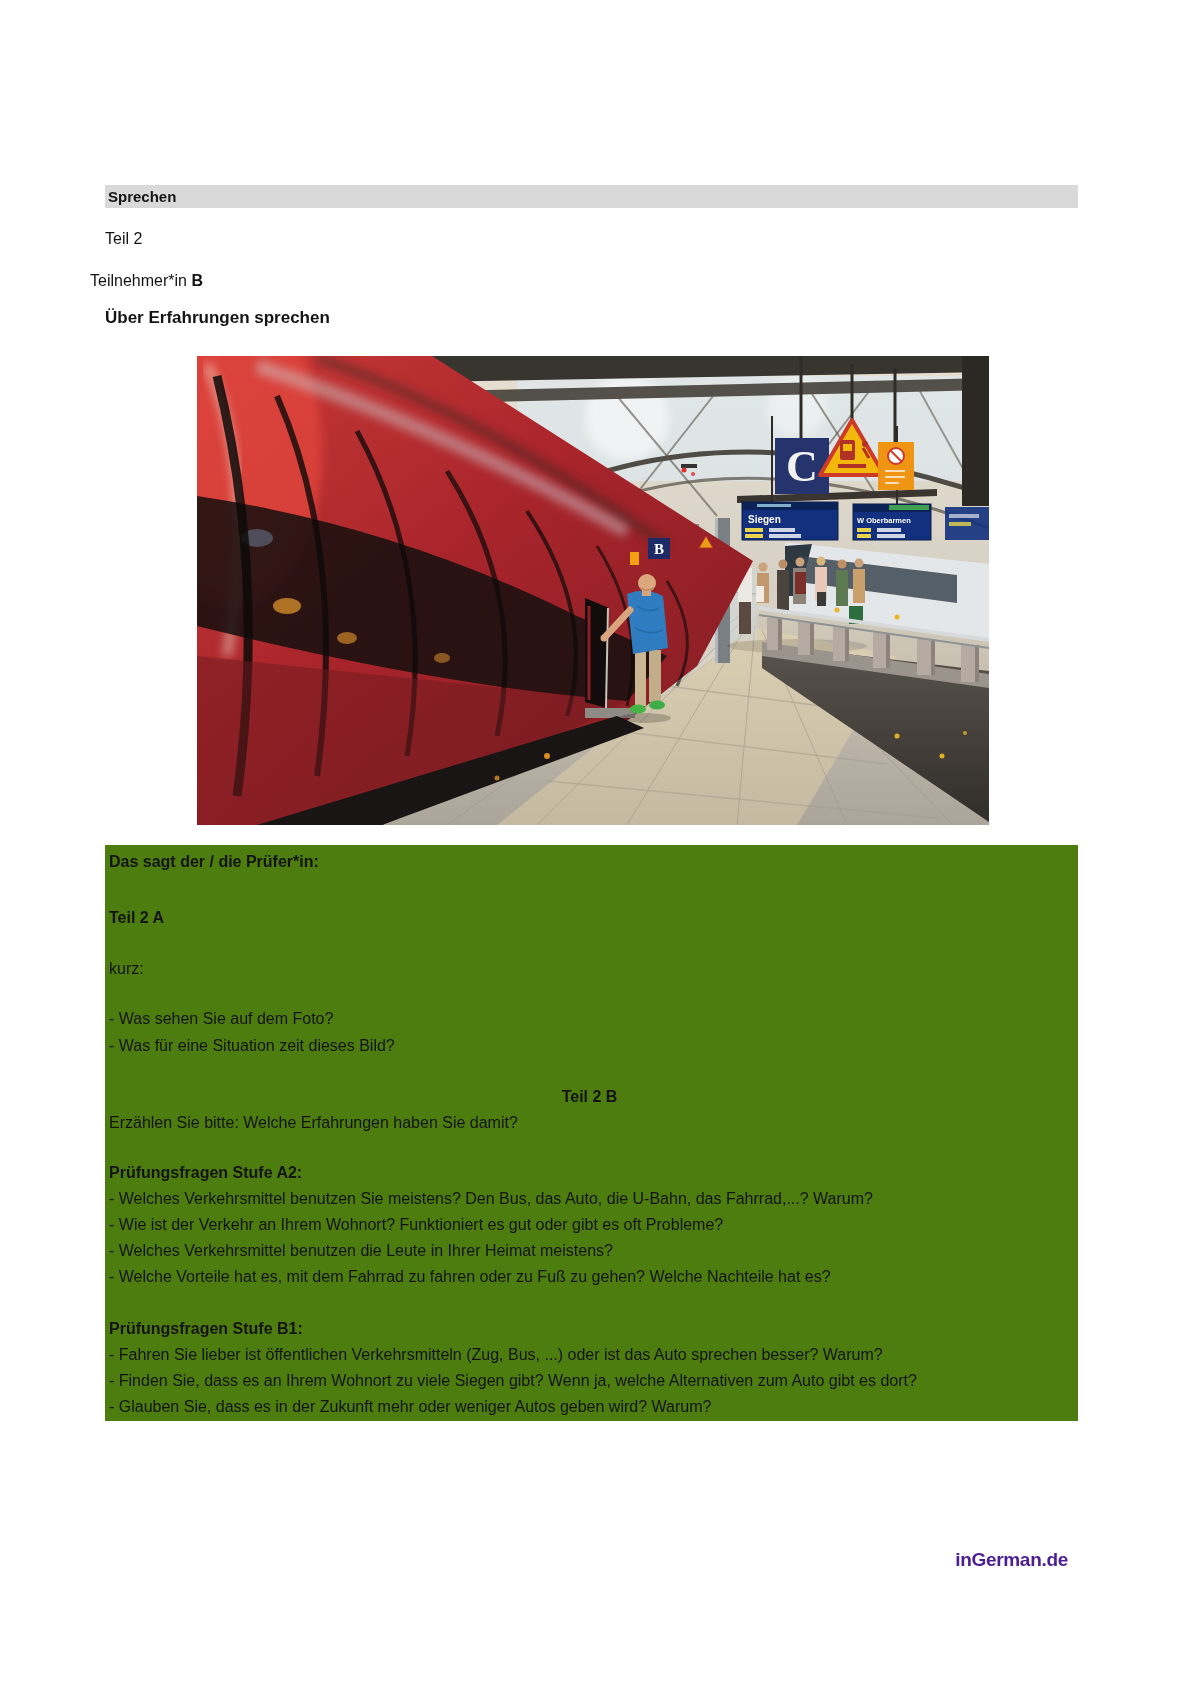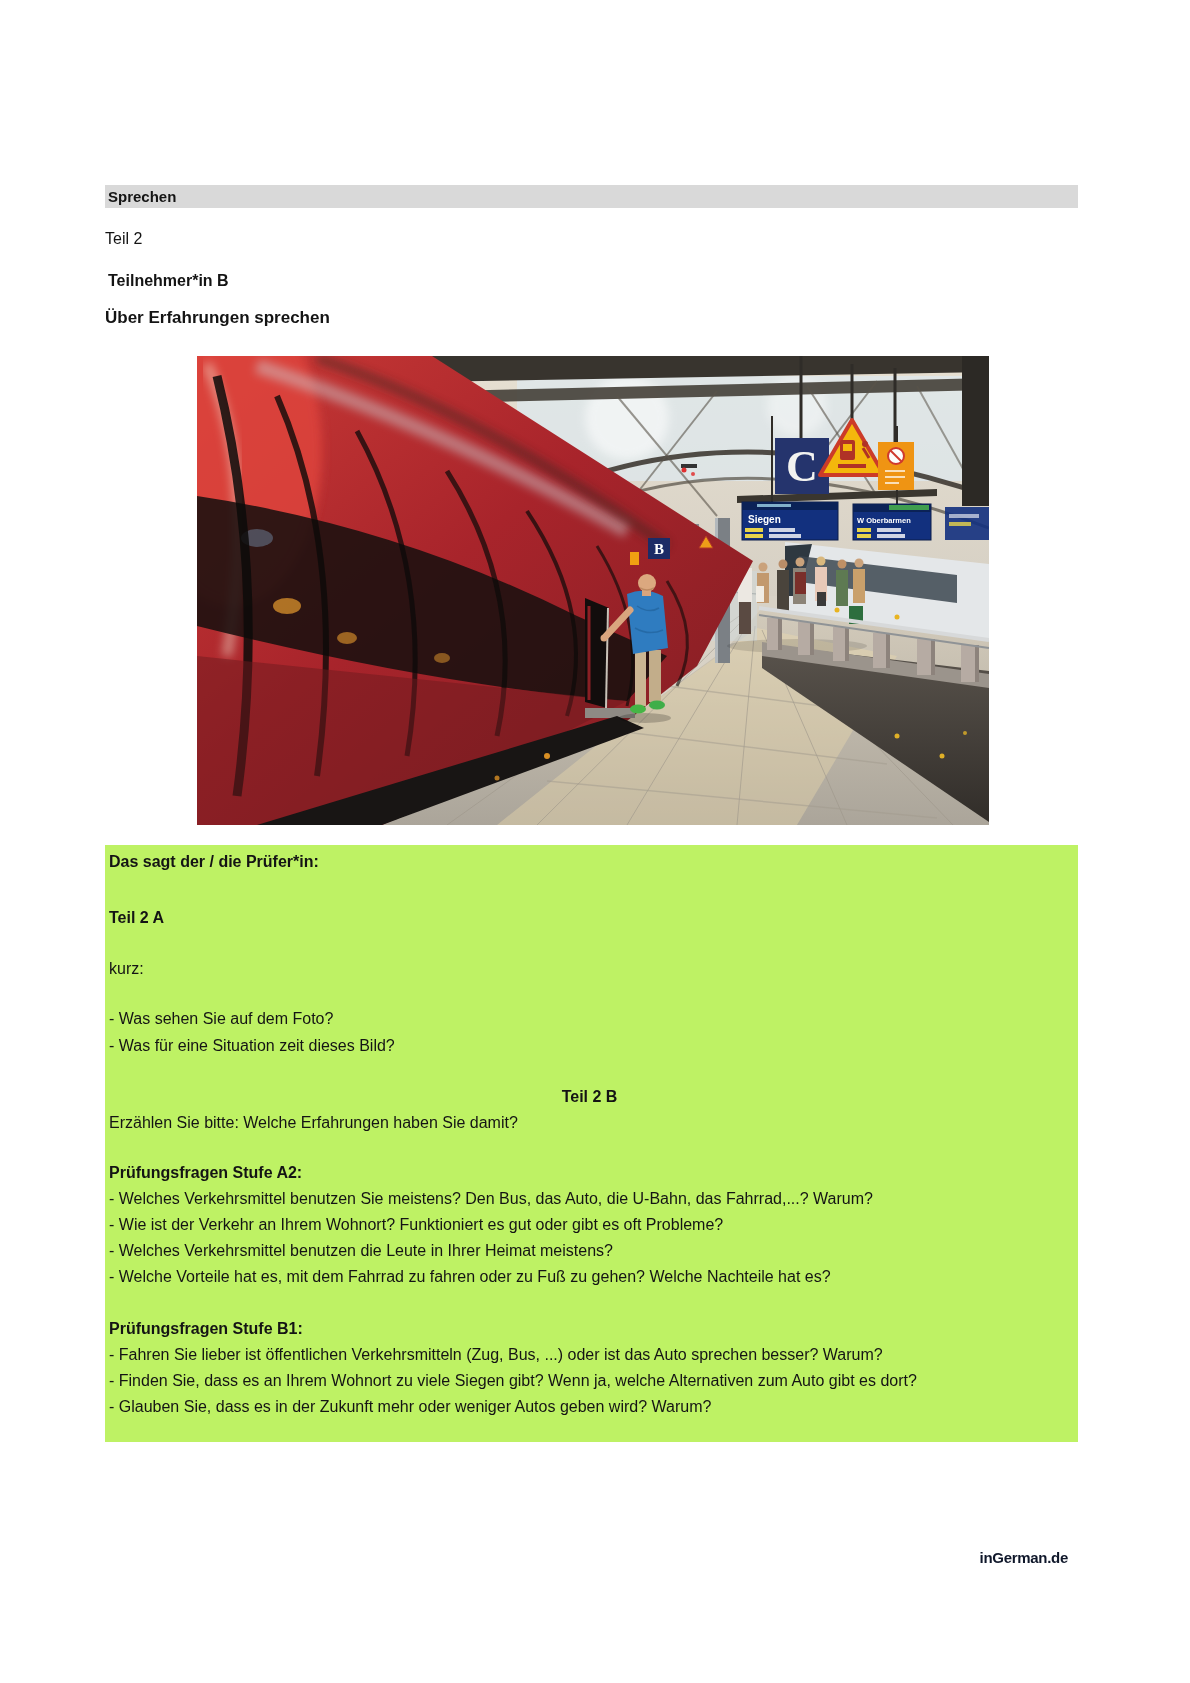--- a/index.html
+++ b/index.html
@@ -7,41 +7,41 @@
     position:relative;width:1180px;height:1683px;background:#ffffff;overflow:hidden;
     font-family:"Liberation Sans","DejaVu Sans",sans-serif;color:#141414;
   }
   .abs{position:absolute;}
   .section-bar{
     left:105px;top:185px;width:973px;height:23px;background:#d9d9d9;
     font-weight:bold;font-size:15px;line-height:23px;padding-left:3px;box-sizing:border-box;
   }
   .line16{font-size:16px;line-height:20px;white-space:nowrap;}
   .teil2{left:105px;top:229px;}
-  .teilnehmer{left:108px;top:271px;font-weight:bold;}
+  .teilnehmer{left:90px;top:271px;}
   .topic{left:105px;top:308px;font-weight:bold;font-size:17px;}
   .photo{
     left:197px;top:356px;width:792px;height:469px;overflow:hidden;background:#d8d2c6;
   }
   .photo svg{display:block;width:100%;height:100%;}
   .graybox{
-    left:105px;top:845px;width:973px;background:#bef264;
-    padding:4px 8px 22px 4px;box-sizing:border-box;
+    left:105px;top:845px;width:973px;background:#4d7c0f;
+    padding:4px 8px 1px 4px;box-sizing:border-box;
   }
   .gb-line{font-size:16px;line-height:26px;white-space:nowrap;}
   .gb-h{font-weight:bold;}
   .mt30{margin-top:30px;}
   .mt26{margin-top:26px;}
   .mt25{margin-top:25px;text-align:center;}
   .mt24{margin-top:24px;}
   .mt22{margin-top:22px;}
   .lh28{line-height:28px;}
   .lh27{line-height:27px;}
   .footer-logo{
-    top:1549px;right:112px;font-weight:bold;font-size:15px;letter-spacing:-0.3px;color:#0f172a;
+    top:1549px;right:112px;font-weight:bold;font-size:19px;letter-spacing:-0.3px;color:#4c1d95;
   }
 </style>
 </head>
 <body>
 
 <div class="page">
 
   <div class="abs section-bar">
     <span>Sprechen</span>
   </div>

